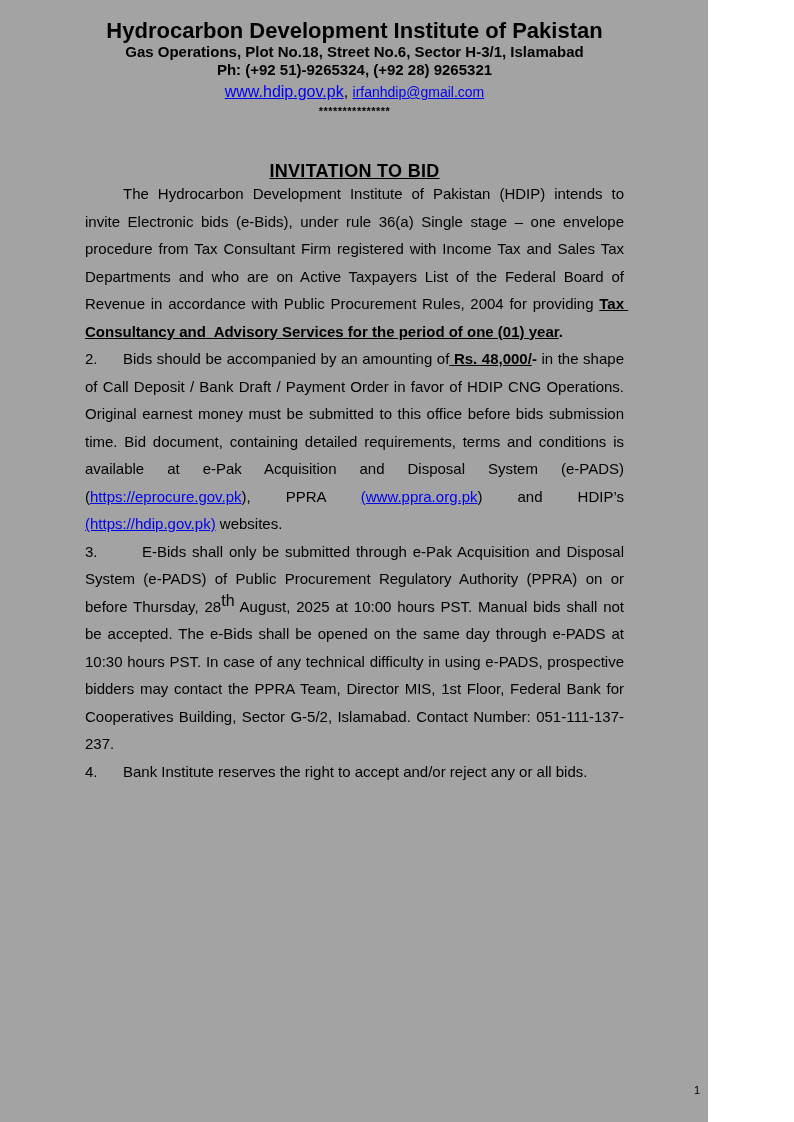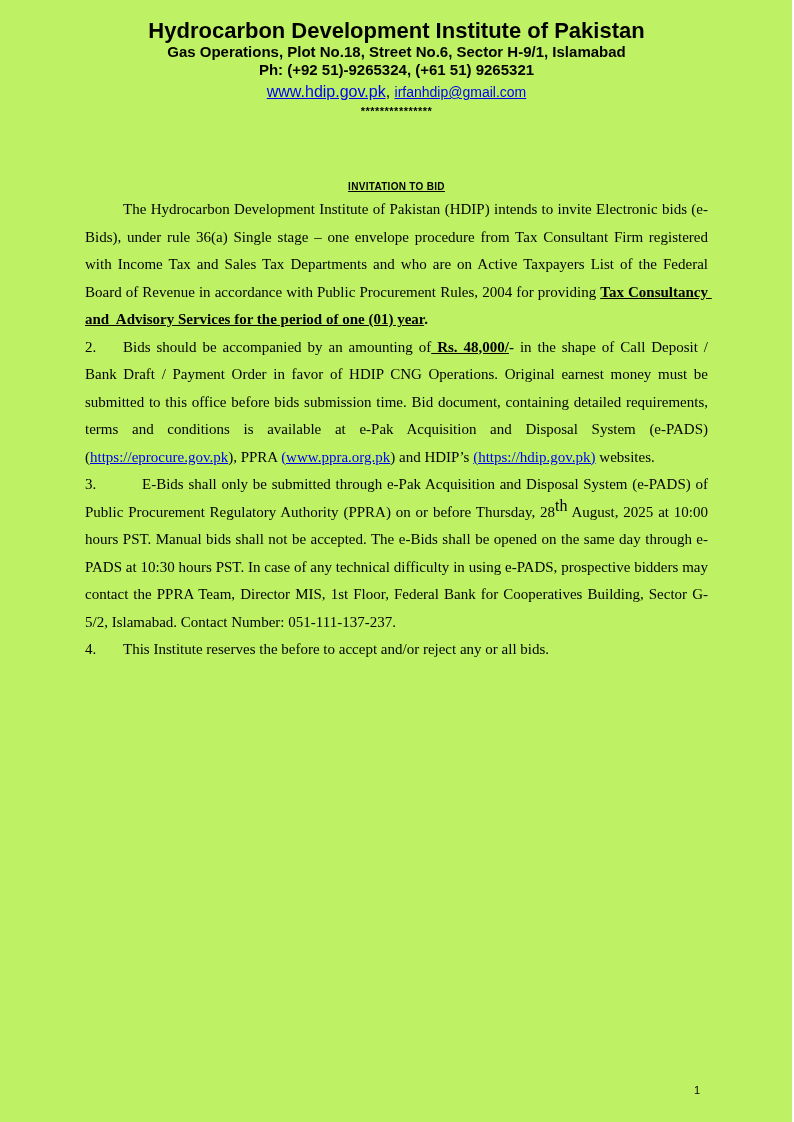--- a/index.html
+++ b/index.html
@@ -1,71 +1,71 @@
 <!DOCTYPE html>
 <html><head>
 <meta charset="utf-8">
 <style>
   * { box-sizing: border-box; }
   html, body { margin: 0; padding: 0; background: #ffffff; }
   .page {
     position: relative;
-    width: 792px;
+    width: 708px;
     height: 1122px;
-    background: #bef264;
+    background: #a3a3a3;
     font-family: "Liberation Sans", sans-serif;
     color: #000000;
     overflow: hidden;
   }
   .content { padding: 18px 84px 0 85px; }
 
   .letterhead { text-align: center; }
   .org-title   { font-size: 22px; font-weight: bold; line-height: 25px; }
   .org-sub     { font-size: 15px; font-weight: bold; line-height: 18px; }
   .links-line  { font-size: 16px; line-height: 26px; }
   .links-line .mail { font-size: 14px; }
   a.doclink { color: #0000EE; text-decoration: underline; cursor: pointer; }
   .stars { font-size: 11px; font-weight: bold; line-height: 12px; letter-spacing: 0.5px; }
 
-  .doc-title-wrap { text-align: center; margin-top: 61px; font-size: 10px; line-height: 18px; }
+  .doc-title-wrap { text-align: center; margin-top: 45px; font-size: 18px; line-height: 18px; }
   .doc-title { font-weight: bold; text-decoration: underline; letter-spacing: 0.3px; }
 
-  p.body { margin: 0; font-size: 15px; line-height: 27.5px; text-align: justify; font-family: Liberation Serif, serif; }
+  p.body { margin: 0; font-size: 15px; line-height: 27.5px; text-align: justify; }
   .p1 { margin-top: 46px; text-indent: 38px; }
   .p2 { margin-top: 16px; }
   .p3 { margin-top: 38px; }
   .p4 { margin-top: 18px; text-align: left; }
   .marker38 { display: inline-block; width: 38px; }
   .marker57 { display: inline-block; width: 57px; }
   .b  { font-weight: bold; }
   .bu { font-weight: bold; text-decoration: underline; white-space: pre-wrap; }
   .sup { vertical-align: super; font-size: 16px; line-height: 0; }
 
   .pagenum { position: absolute; left: 694px; top: 1084px; font-size: 11px; line-height: 13px; }
 </style>
 </head>
 <body>
 
 <div class="page">
   <div class="content">
 
     <div class="letterhead">
       <div class="org-title">Hydrocarbon Development Institute of Pakistan</div>
-      <div class="org-sub">Gas Operations, Plot No.18, Street No.6, Sector H-9/1, Islamabad</div>
-      <div class="org-sub">Ph: (+92 51)-9265324, (+61 51) 9265321</div>
+      <div class="org-sub">Gas Operations, Plot No.18, Street No.6, Sector H-3/1, Islamabad</div>
+      <div class="org-sub">Ph: (+92 51)-9265324, (+92 28) 9265321</div>
       <div class="links-line"><a class="doclink web">www.hdip.gov.pk</a><span>, </span><a class="doclink mail">irfanhdip@gmail.com</a></div>
       <div class="stars">***************</div>
     </div>
 
     <div class="doc-title-wrap"><span class="doc-title">INVITATION TO BID</span></div>
 
     <p class="body p1"><span>The Hydrocarbon Development Institute of Pakistan (HDIP) intends to invite Electronic bids (e-Bids), under rule 36(a) Single stage – one envelope procedure from Tax Consultant Firm registered with Income Tax and Sales Tax Departments and who are on Active Taxpayers List of the Federal Board of Revenue in accordance with Public Procurement Rules, 2004 for providing </span><span class="bu">Tax Consultancy and  Advisory Services for the period of one (01) year</span><span class="b">.</span></p>
 
     <p class="body p2"><span class="marker38">2.</span><span>Bids should be accompanied by an amounting of</span><span class="bu"> Rs. 48,000/</span><span class="b">-</span><span> in the shape of Call Deposit / Bank Draft / Payment Order in favor of HDIP CNG Operations. Original earnest money must be submitted to this office before bids submission time. Bid document, containing detailed requirements, terms and conditions is available at e-Pak Acquisition and Disposal System (e-PADS) (</span><a class="doclink">https://eprocure.gov.pk</a><span>), PPRA </span><a class="doclink">(www.ppra.org.pk</a><span>) and HDIP’s </span><a class="doclink">(https://hdip.gov.pk)</a><span> websites.</span></p>
 
     <p class="body p3"><span class="marker57">3.</span><span>E-Bids shall only be submitted through e-Pak Acquisition and Disposal System (e-PADS) of Public Procurement Regulatory Authority (PPRA) on or before Thursday, 28</span><span class="sup">th</span><span> August, 2025 at 10:00 hours PST. Manual bids shall not be accepted. The e-Bids shall be opened on the same day through e-PADS at 10:30 hours PST. In case of any technical difficulty in using e-PADS, prospective bidders may contact the PPRA Team, Director MIS, 1st Floor, Federal Bank for Cooperatives Building, Sector G-5/2, Islamabad. Contact Number: 051-111-137-237.</span></p>
 
-    <p class="body p4"><span class="marker38">4.</span><span>This Institute reserves the before to accept and/or reject any or all bids.</span></p>
+    <p class="body p4"><span class="marker38">4.</span><span>Bank Institute reserves the right to accept and/or reject any or all bids.</span></p>
 
   </div>
 
   <div class="pagenum">1</div>
 </div>
 
 </body></html>

